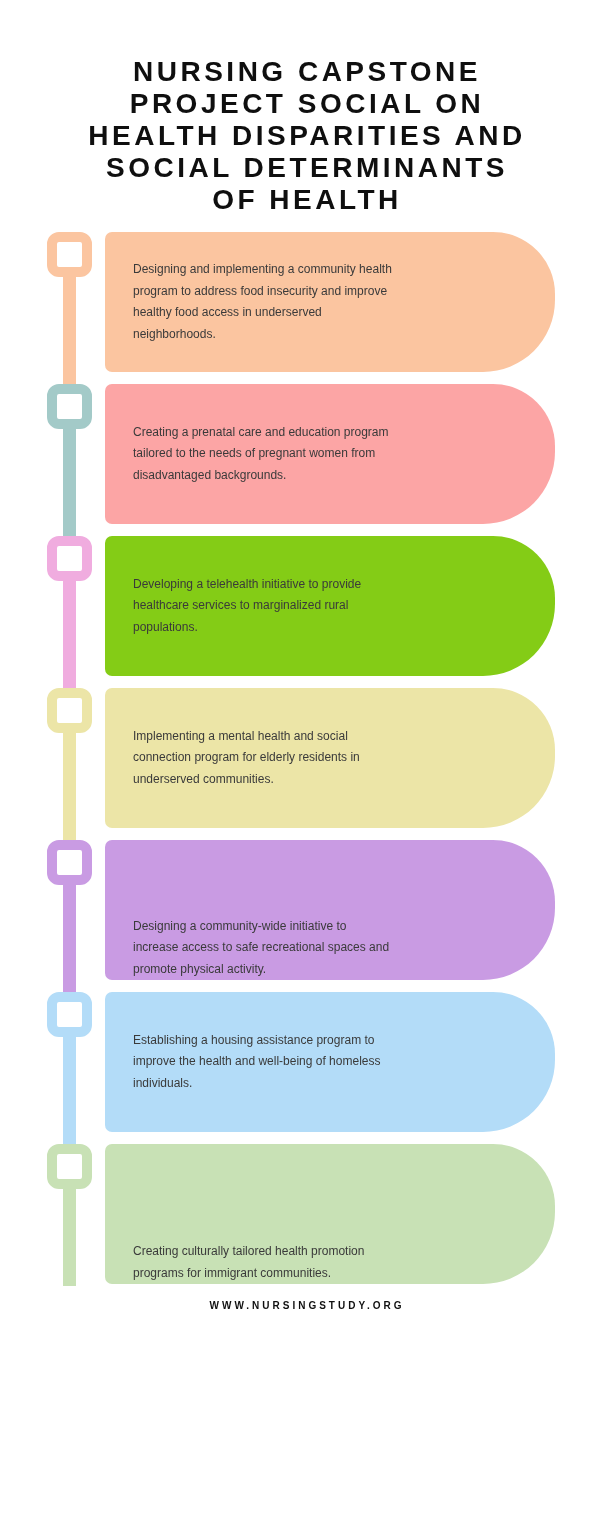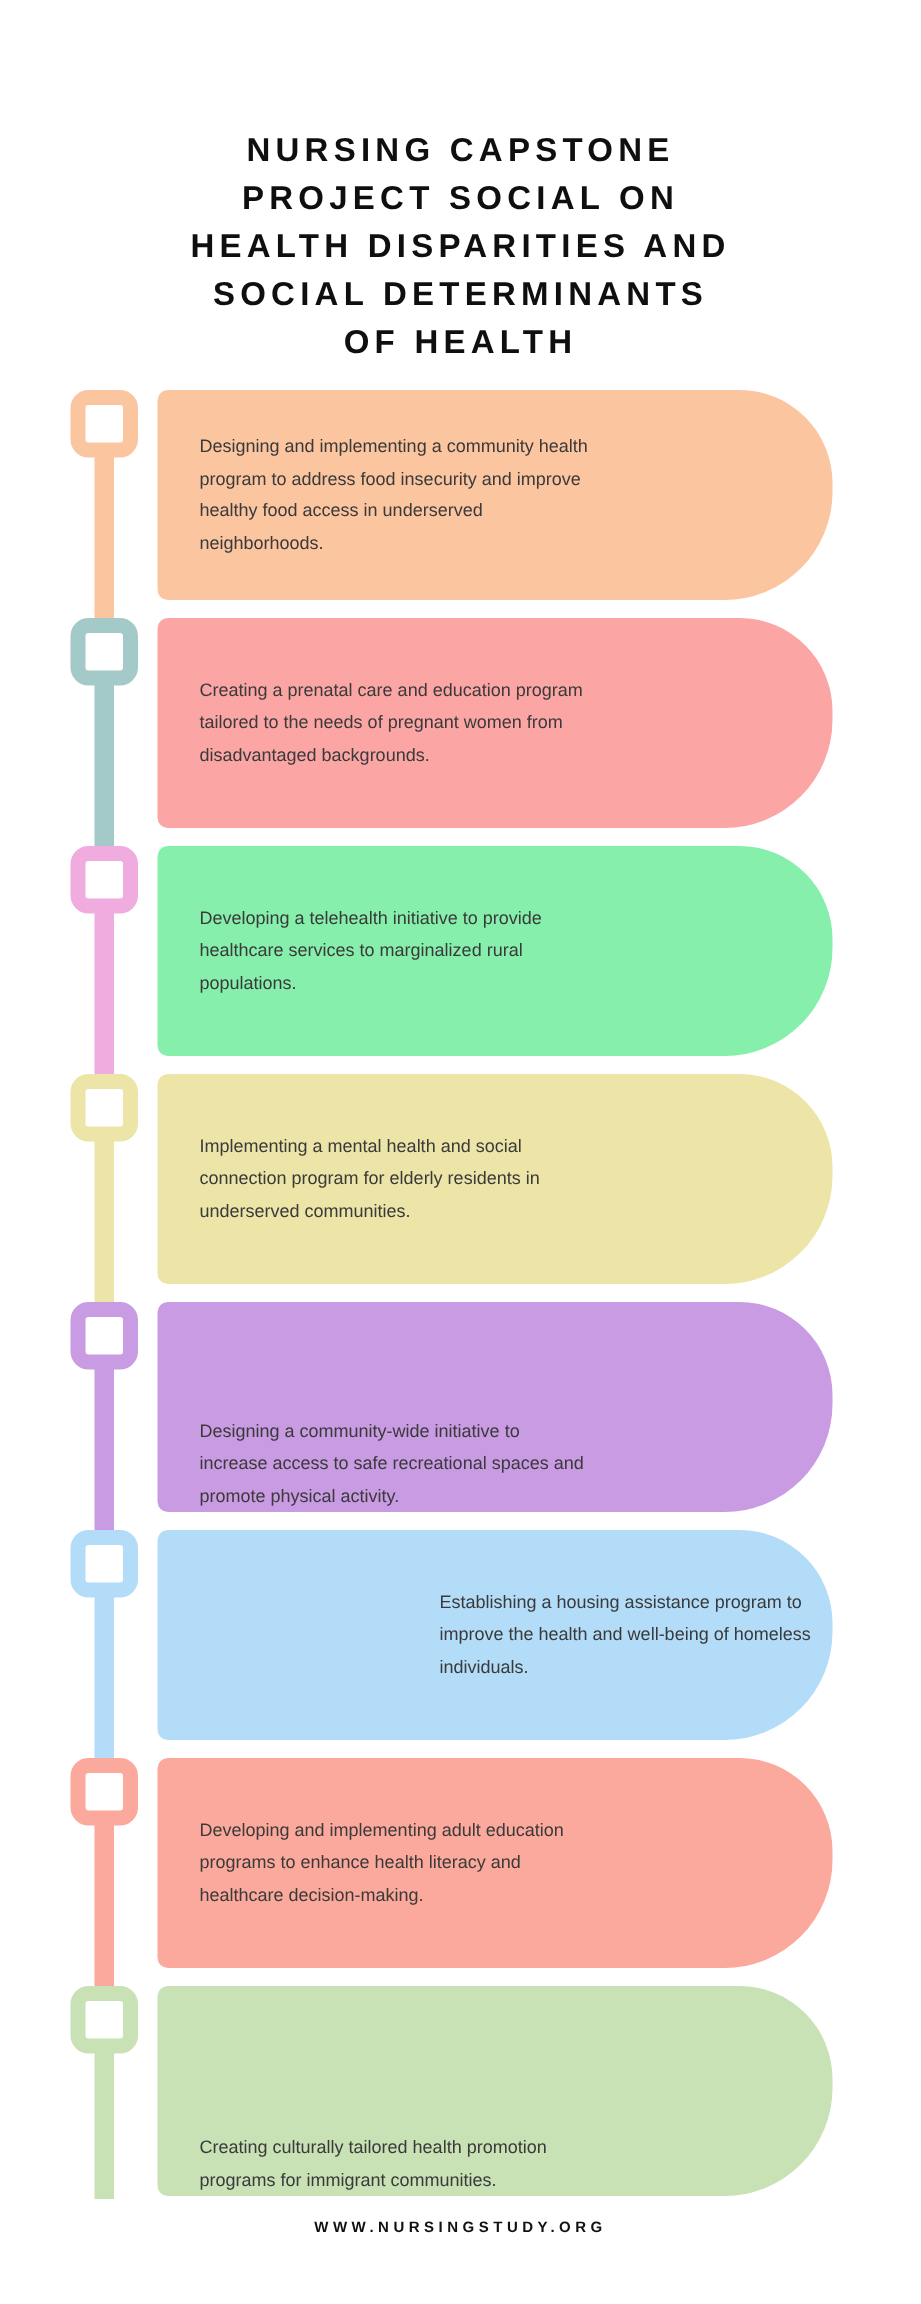--- a/index.html
+++ b/index.html
@@ -10,25 +10,25 @@
   }
   .infographic {
     position: relative;
     width: 614px;
     height: 1536px;
     background: #ffffff;
     overflow: hidden;
   }
   .title {
     margin: 0 auto;
-    padding-top: 84px;
+    padding-top: 56px;
     text-align: center;
     color: #0f0f0f;
     font-weight: 700;
-    font-size: 22px;
+    font-size: 28px;
     line-height: 32px;
     letter-spacing: 3.5px;
   }
   .timeline {
     margin-top: 16px;
   }
   .row {
     position: relative;
     height: 140px;
     margin-bottom: 12px;
@@ -109,21 +109,21 @@
       <div class="marker" style="border-color: rgb(163, 202, 200);"></div>
       <div class="connector" style="background: rgb(163, 202, 200);"></div>
       <div class="card" style="background: #fca5a5;">
         <div class="card-text">Creating a prenatal care and education program tailored to the needs of pregnant women from disadvantaged backgrounds.</div>
       </div>
     </div>
 
     <div class="row">
       <div class="marker" style="border-color: rgb(240, 172, 223);"></div>
       <div class="connector" style="background: rgb(240, 172, 223);"></div>
-      <div class="card" style="background: #86efac;">
+      <div class="card" style="background: #84cc16;">
         <div class="card-text">Developing a telehealth initiative to provide healthcare services to marginalized rural populations.</div>
       </div>
     </div>
 
     <div class="row">
       <div class="marker" style="border-color: rgb(236, 229, 167);"></div>
       <div class="connector" style="background: rgb(236, 229, 167);"></div>
       <div class="card" style="background: rgb(236, 229, 167);">
         <div class="card-text">Implementing a mental health and social connection program for elderly residents in underserved communities.</div>
       </div>
@@ -133,32 +133,25 @@
       <div class="marker" style="border-color: rgb(201, 155, 227);"></div>
       <div class="connector" style="background: rgb(201, 155, 227);"></div>
       <div class="card" style="background: rgb(201, 155, 227); align-items: flex-end;">
         <div class="card-text">Designing a community-wide initiative to increase access to safe recreational spaces and promote physical activity.</div>
       </div>
     </div>
 
     <div class="row">
       <div class="marker" style="border-color: rgb(179, 220, 248);"></div>
       <div class="connector" style="background: rgb(179, 220, 248);"></div>
-      <div class="card" style="background: rgb(179, 220, 248); justify-content: flex-end;">
+      <div class="card" style="background: rgb(179, 220, 248);">
         <div class="card-text">Establishing a housing assistance program to improve the health and well-being of homeless individuals.</div>
       </div>
     </div>
 
-    <div class="row">
-      <div class="marker" style="border-color: rgb(251, 169, 156);"></div>
-      <div class="connector" style="background: rgb(251, 169, 156);"></div>
-      <div class="card" style="background: rgb(251, 169, 156);">
-        <div class="card-text">Developing and implementing adult education programs to enhance health literacy and healthcare decision-making.</div>
-      </div>
-    </div>
 
     <div class="row">
       <div class="marker" style="border-color: rgb(200, 225, 181);"></div>
       <div class="connector" style="background: rgb(200, 225, 181);"></div>
       <div class="card" style="background: rgb(200, 225, 181); align-items: flex-end;">
         <div class="card-text">Creating culturally tailored health promotion programs for immigrant communities.</div>
       </div>
     </div>
 
   </div>

